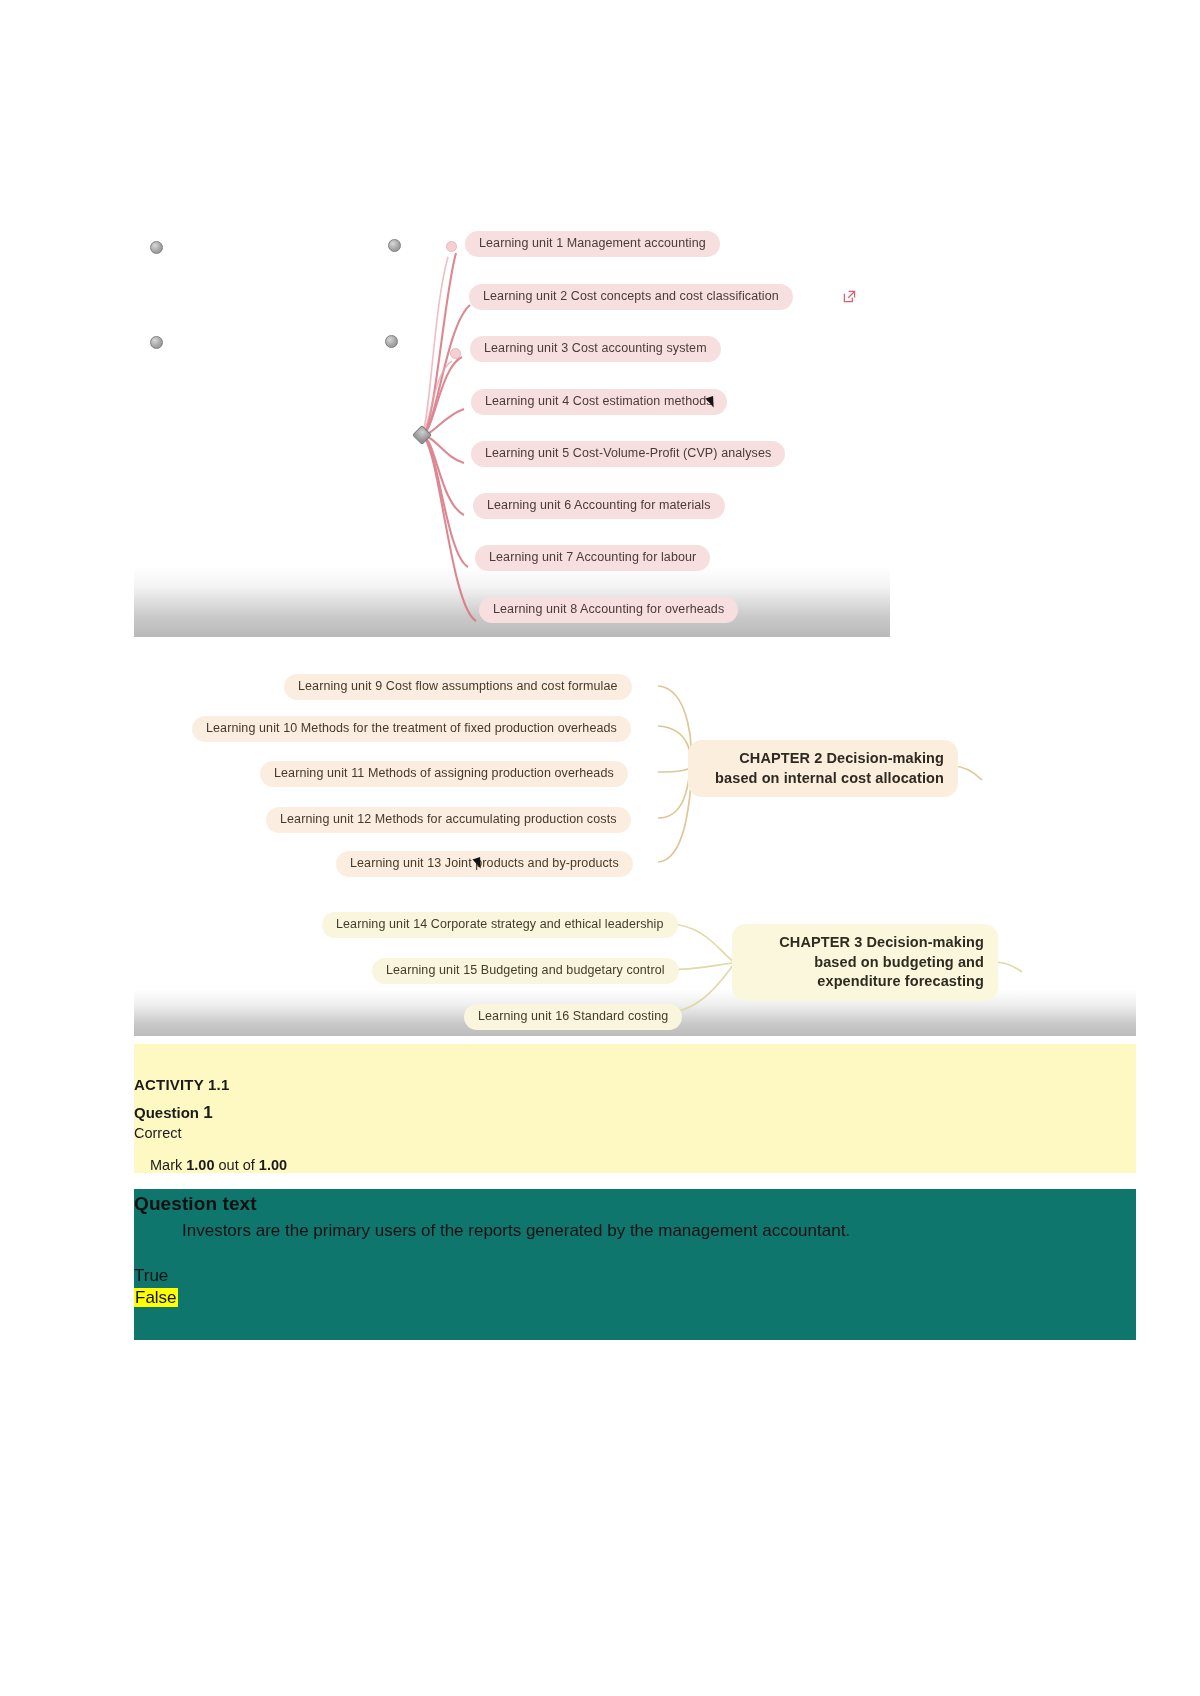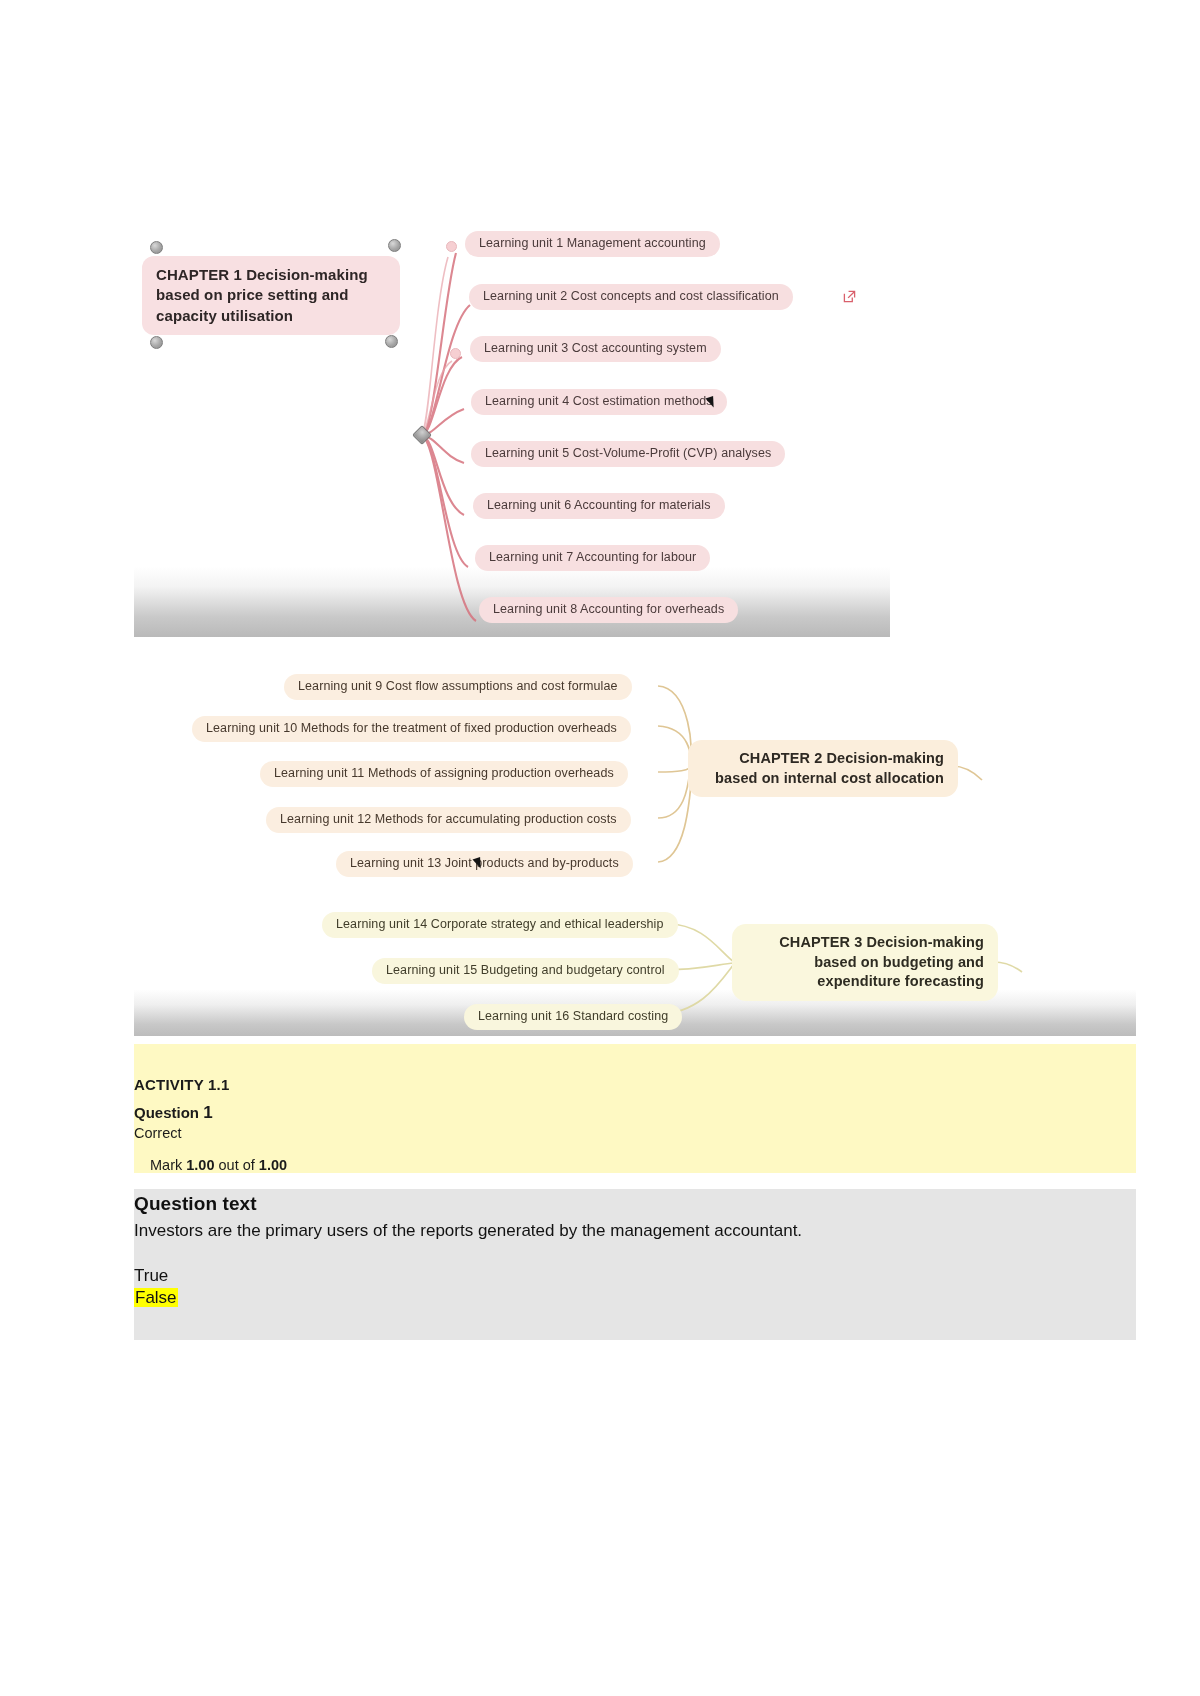--- a/index.html
+++ b/index.html
@@ -176,36 +176,37 @@
     color: #1b1b1b;
     margin: 16px;
   }
   .mark-line b { font-weight: bold; }
   .flag-row {
     margin: 42px 0 0 50px;
     font-size: 14px;
     color: #3b3b3b;
   }
   .qtext-block {
-    background: #e5e5e5;
+    background: #0f766e;
     padding: 4px 0 30px 0;
   }
   .qtext-label {
     font-size: 19px;
     font-weight: bold;
     color: #101010;
     letter-spacing: 0.1px;
     margin: 0 0 4px 0;
   }
   .qbody {
     font-size: 17px;
     line-height: 1.45;
     color: #121212;
     margin: 0 0 22px 0;
     max-width: 740px;
+    padding-left: 48px;
   }
   .select-one {
     font-size: 17px;
     color: #121212;
     margin: 0 0 4px 0;
   }
   .opt {
     font-size: 17px;
     color: #121212;
     margin: 0 8px 2px 0;
@@ -241,21 +242,20 @@
       </svg>
 
       <div class="hub" style="left:281px; top:293px;"></div>
       <div class="handle" style="left:16px; top:106px;"></div>
       <div class="handle" style="left:254px; top:104px;"></div>
       <div class="handle" style="left:16px; top:201px;"></div>
       <div class="handle" style="left:251px; top:200px;"></div>
       <div class="bud" style="left:312px; top:106px;"></div>
       <div class="bud" style="left:316px; top:213px;"></div>
 
-      <div class="node chapter-pink" style="left:8px; top:121px; width:258px;">CHAPTER 1 Decision-making based on price setting and capacity utilisation</div>
 
       <div class="node pink" style="left:331px; top:96px;">Learning unit 1 Management accounting</div>
       <div class="node pink" style="left:335px; top:149px;">Learning unit 2 Cost concepts and cost classification</div>
       <div class="node pink" style="left:336px; top:201px;">Learning unit 3 Cost accounting system</div>
       <div class="node pink" style="left:337px; top:254px;">Learning unit 4 Cost estimation methods</div>
       <div class="node pink" style="left:337px; top:306px;">Learning unit 5 Cost-Volume-Profit (CVP) analyses</div>
       <div class="node pink" style="left:339px; top:358px;">Learning unit 6 Accounting for materials</div>
       <div class="node pink" style="left:341px; top:410px;">Learning unit 7 Accounting for labour</div>
       <div class="node pink" style="left:345px; top:462px;">Learning unit 8 Accounting for overheads</div>
 

